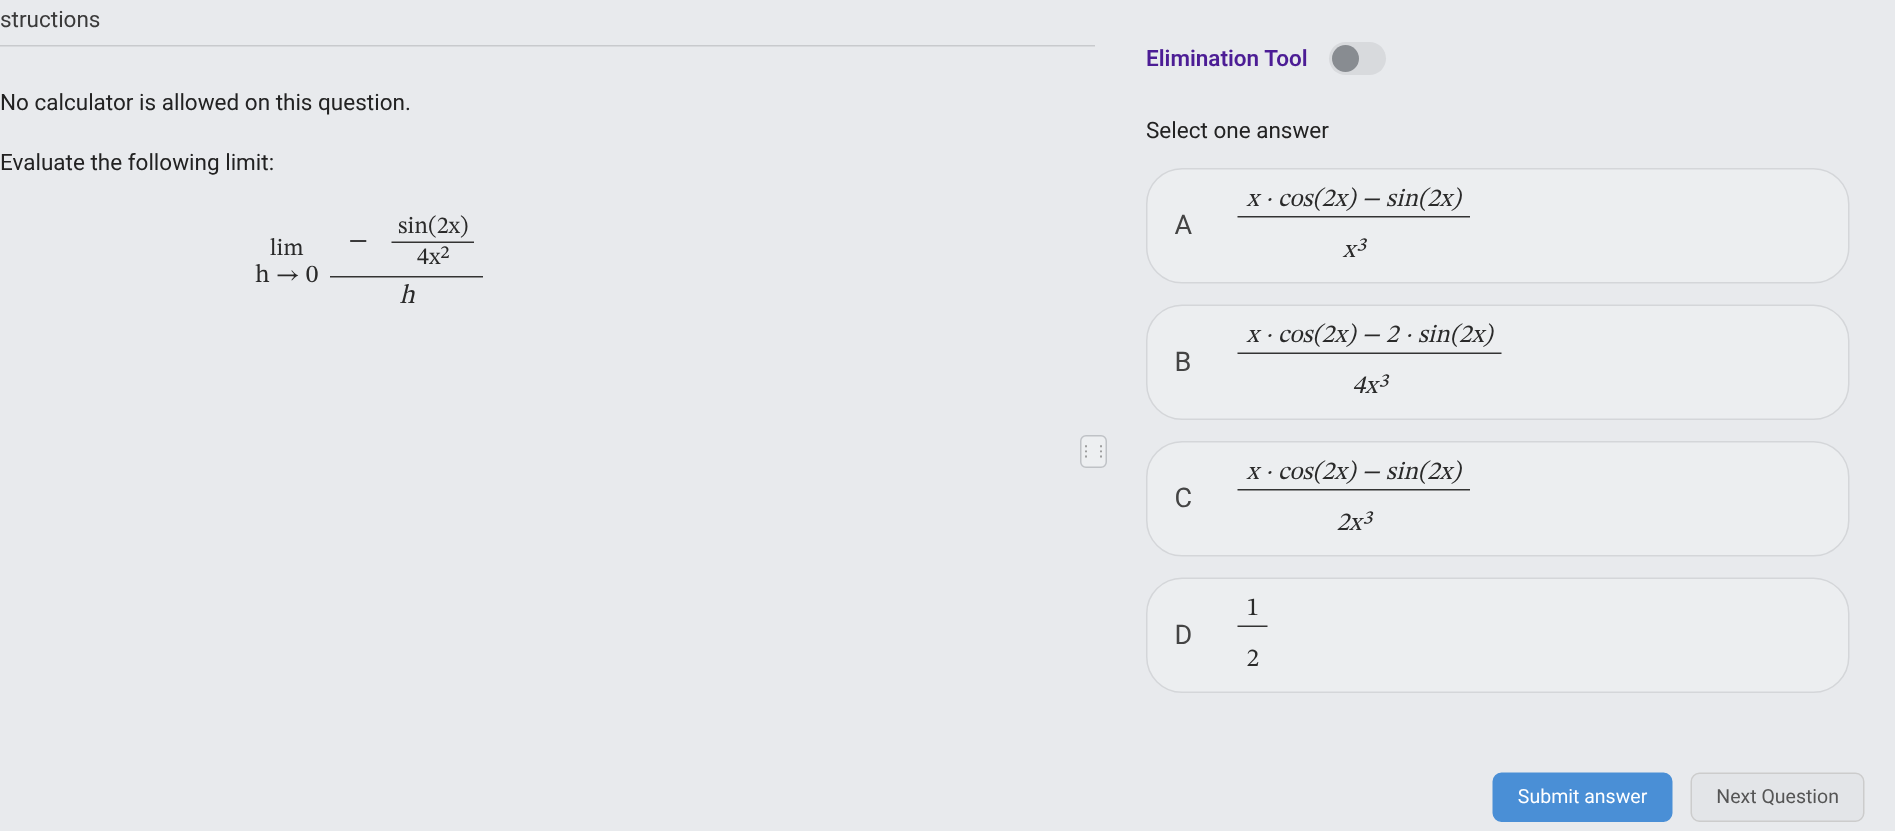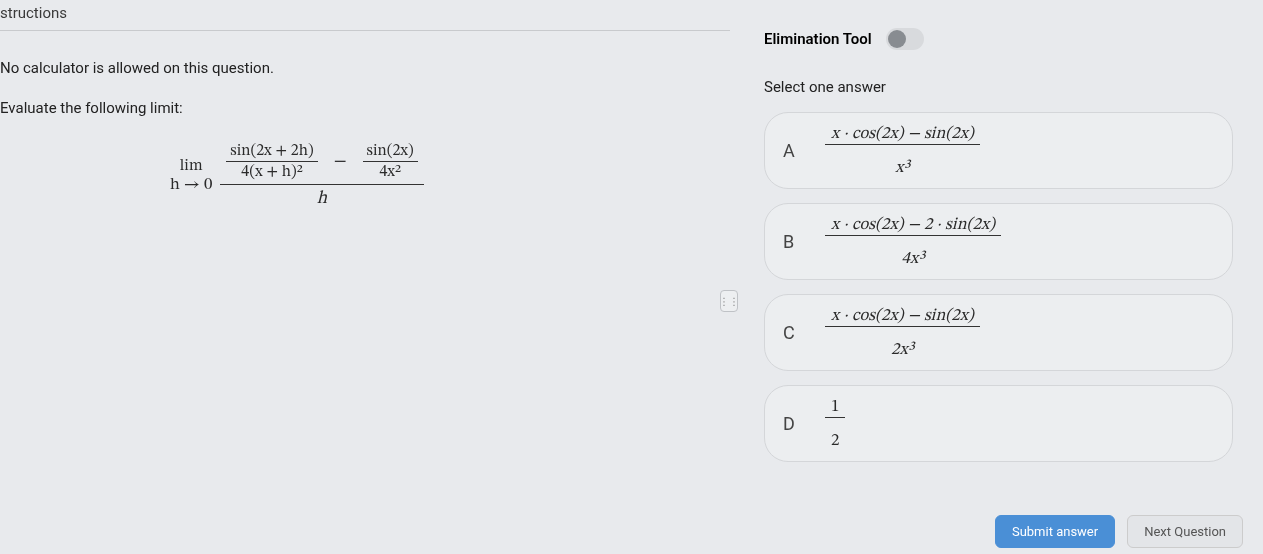--- a/index.html
+++ b/index.html
@@ -41,21 +41,21 @@
     .lim-sub { font-size: 17px; margin-top: -2px; }
     .big-frac { display: inline-flex; flex-direction: column; align-items: center; }
     .big-frac .num { border-bottom: 1px solid #333; padding: 2px 6px; display: flex; align-items: center; gap: 10px; }
     .big-frac .den { padding: 2px 6px; font-style: italic; }
     .small-frac { display: inline-flex; flex-direction: column; align-items: center; font-size: 16px; }
     .small-frac .n { border-bottom: 1px solid #333; padding: 0 4px; white-space: nowrap; }
     .small-frac .d { padding: 0 4px; white-space: nowrap; }
     .minus { padding: 0 6px; }
 
     .elim-row { display: flex; align-items: center; gap: 14px; padding: 28px 0 0 34px; }
-    .elim-label { font-size: 15px; font-weight: 600; color: #000000; }
+    .elim-label { font-size: 15px; font-weight: 600; color: #4c1d95; }
     .toggle {
       width: 38px; height: 22px; background: #d8dadd; border-radius: 12px; position: relative; cursor: pointer;
     }
     .toggle-knob {
       width: 18px; height: 18px; border-radius: 50%; background: #888c91; position: absolute; top: 2px; left: 2px;
     }
     .select-label { padding: 28px 0 10px 34px; font-size: 15px; color: #222; }
     .options { padding: 6px 30px 0 34px; display: flex; flex-direction: column; gap: 14px; }
     .option {
       border: 1px solid #d4d6d9;
@@ -98,24 +98,20 @@
       <div class="instruction-line bold">No calculator is allowed on this question.</div>
       <div class="instruction-line">Evaluate the following limit:</div>
       <div class="math-block">
         <span class="limit-wrap">
           <span class="lim-box">
             <span>lim</span>
             <span class="lim-sub">h → 0</span>
           </span>
           <span class="big-frac">
             <span class="num">
-              <span class="small-frac">
-                <span class="n">sin(2x + 2h)</span>
-                <span class="d">4(x + h)²</span>
-              </span>
               <span class="minus">−</span>
               <span class="small-frac">
                 <span class="n">sin(2x)</span>
                 <span class="d">4x²</span>
               </span>
             </span>
             <span class="den ital">h</span>
           </span>
         </span>
       </div>

